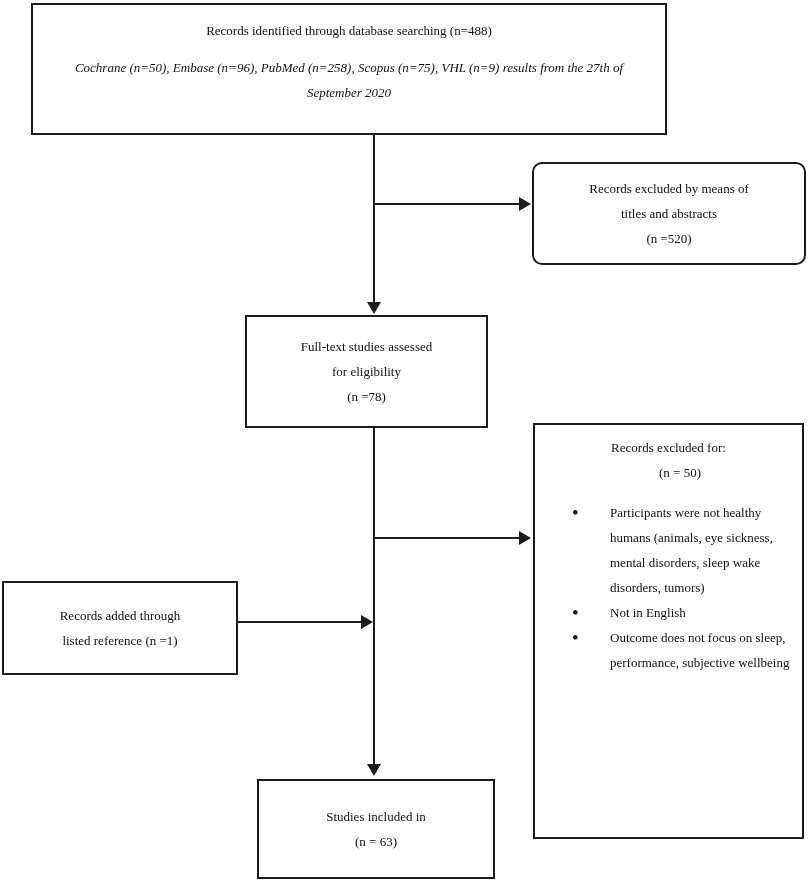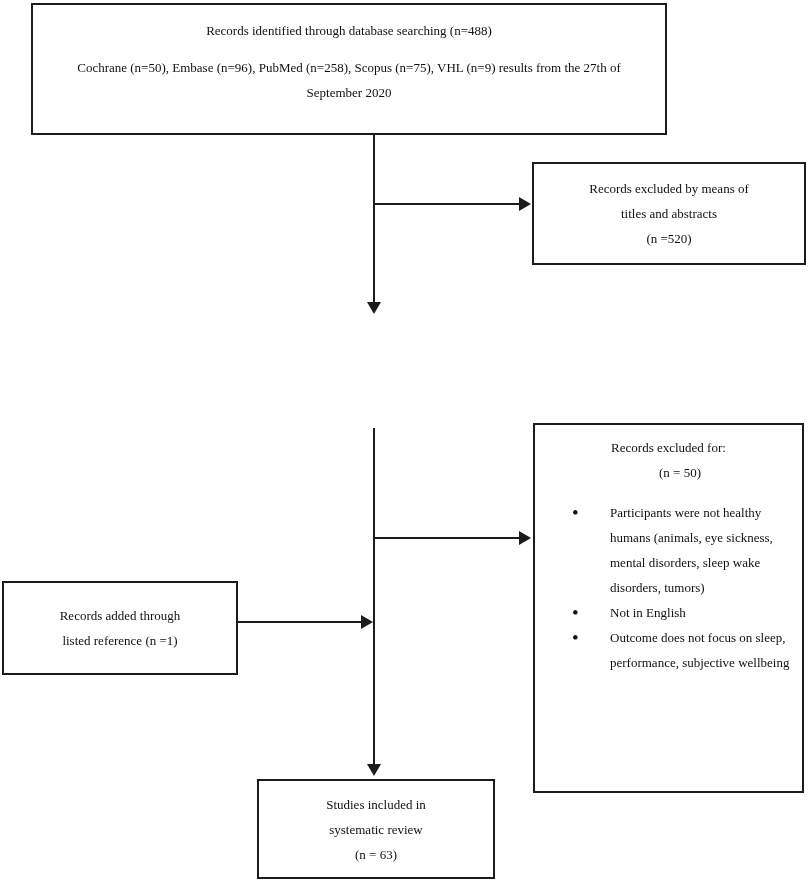--- a/index.html
+++ b/index.html
@@ -30,20 +30,21 @@
     flex-direction: column;
     justify-content: center;
     align-items: center;
   }
   .top-box-title {
     margin-top: 13px;
   }
   .top-box-subtitle {
     margin: 12px auto 9px auto;
     max-width: 568px;
+    font-style: italic;
   }
   .connector {
     position: absolute;
     background: #1c1c1c;
   }
   .arrowhead {
     position: absolute;
     width: 0;
     height: 0;
   }
@@ -89,50 +90,54 @@
     <div class="top-box-title">Records identified through database searching (n=488)</div>
     <div class="top-box-subtitle">Cochrane (n=50), Embase (n=96), PubMed (n=258), Scopus (n=75), VHL (n=9) results from the 27th of September 2020</div>
   </div>
 
   <div class="connector" style="left:373px; top:135px; width:2px; height:168px;"></div>
   <div class="arrowhead down" style="left:367px; top:302px;"></div>
 
   <div class="connector" style="left:374px; top:203px; width:146px; height:2px;"></div>
   <div class="arrowhead right" style="left:519px; top:197px;"></div>
 
-  <div class="box center" style="left:532px; top:162px; width:274px; height:103px;">
+  <div class="box center" style="left:532px; top:162px; width:274px; height:103px;border-radius:10px;">
     <div>Records excluded by means of</div>
     <div>titles and abstracts</div>
     <div>(n =520)</div>
   </div>
 
+  <div class="box center" style="left:245px; top:315px; width:243px; height:113px;">
+    <div>Full-text studies assessed</div>
+    <div>for eligibility</div>
+    <div>(n =78)</div>
+  </div>
 
   <div class="connector" style="left:373px; top:428px; width:2px; height:337px;"></div>
   <div class="arrowhead down" style="left:367px; top:764px;"></div>
 
   <div class="connector" style="left:374px; top:537px; width:146px; height:2px;"></div>
   <div class="arrowhead right" style="left:519px; top:531px;"></div>
 
-  <div class="box" style="left:533px; top:423px; width:271px; height:370px;">
+  <div class="box" style="left:533px; top:423px; width:271px; height:416px;">
     <div class="excl2-header">Records excluded for:</div>
     <div class="excl2-header" style="margin-top:0;padding-left:23px;">(n = 50)</div>
     <ul class="reasons">
       <li>Participants were not healthy humans (animals, eye sickness, mental disorders, sleep wake disorders, tumors)</li>
       <li>Not in English</li>
       <li>Outcome does not focus on sleep, performance, subjective wellbeing</li>
     </ul>
   </div>
 
   <div class="box center" style="left:2px; top:581px; width:236px; height:94px;">
     <div>Records added through</div>
     <div>listed reference (n =1)</div>
   </div>
 
   <div class="connector" style="left:238px; top:621px; width:124px; height:2px;"></div>
   <div class="arrowhead right" style="left:361px; top:615px;"></div>
 
   <div class="box center" style="left:257px; top:779px; width:238px; height:100px;">
     <div>Studies included in</div>
-    <div>systematic review</div>
     <div>(n = 63)</div>
   </div>
 
 </div>
 
 </body></html>

